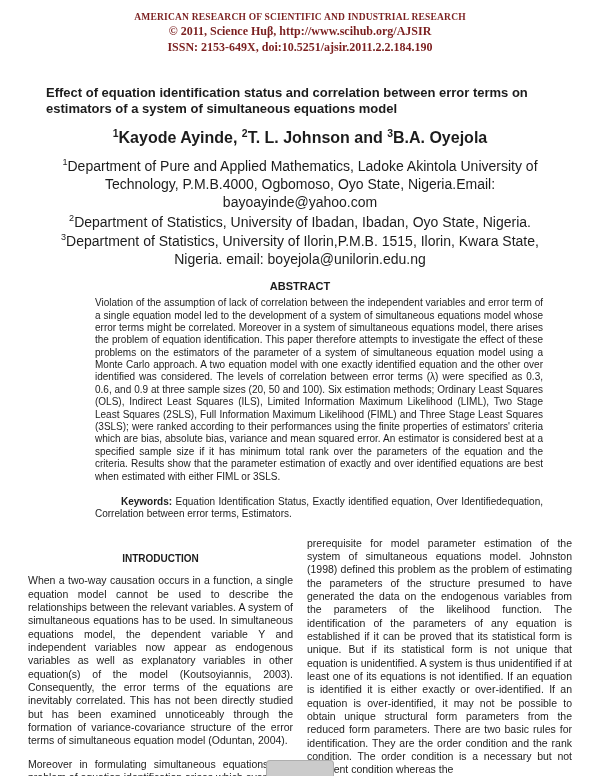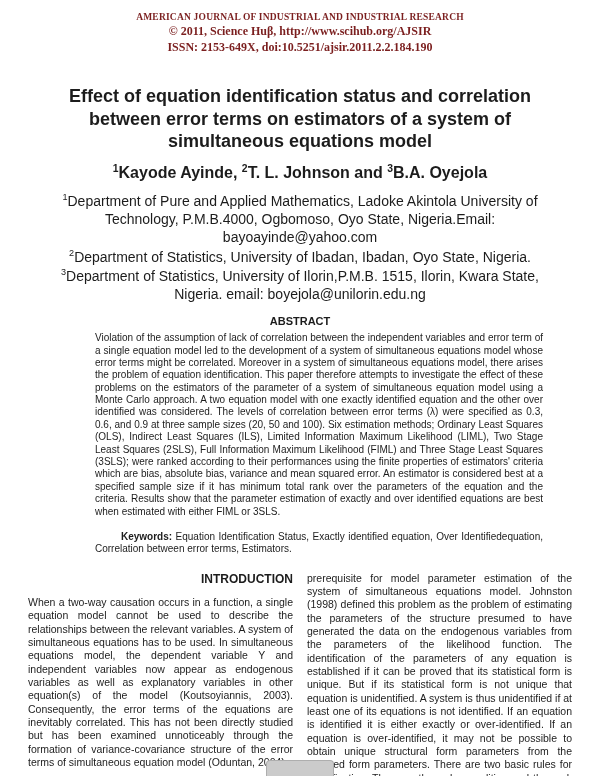--- a/index.html
+++ b/index.html
@@ -16,21 +16,21 @@
   .jhead {
     text-align:center;
     font-family:"Liberation Serif", serif;
     font-weight:bold;
     color:var(--header-color, #7b1f1f);
   }
   .jname { font-size:9.5px; letter-spacing:0.2px; margin-bottom:2px; }
   .jline { font-size:12px; line-height:1.3; }
 
   .title {
-    font-size:18px; font-weight:bold; text-align:center;
+    font-size:13px; font-weight:bold; text-align:left;
     margin:30px 18px 10px 18px; line-height:1.25;
   }
   .authors {
     text-align:center; font-weight:bold; font-size:16px;
     margin:0 0 10px 0;
   }
   .affiliations { text-align:center; font-size:14px; line-height:1.3; }
   .aff { margin:0 10px 1px 10px; }
   sup { font-size:0.65em; }
 
@@ -43,39 +43,39 @@
     text-align:justify;
     font-size:10px; line-height:1.24;
   }
   .keywords { margin-top:13px; }
   .kw-label { font-weight:bold;padding-left:26px; }
 
   .columns {
     display:flex; gap:14px; margin-top:16px;
   }
   .col { flex:1; min-width:0; text-align:justify; font-size:10.5px; line-height:1.27; }
-  .intro-heading { font-size:12px; font-weight:bold; margin:0 0 9px 0; text-align:right; }
+  .intro-heading { font-size:10px; font-weight:bold; margin:16px 0 9px 0; text-align:center; }
   .col p { margin:0 0 10px 0; }
 
   .footer-artifact {
     position:absolute; bottom:0; left:50%; transform:translateX(-50%);
     width:66px; height:15px;
     background:#cbcbcb;
     border:1px solid #aeaeae;
     border-bottom:none;
     border-radius:4px 4px 0 0;
   }
 </style>
 </head>
 <body>
 
 <div class="page">
 
   <div class="jhead">
-    <div class="jname">AMERICAN JOURNAL OF INDUSTRIAL AND INDUSTRIAL RESEARCH</div>
+    <div class="jname">AMERICAN RESEARCH OF SCIENTIFIC AND INDUSTRIAL RESEARCH</div>
     <div class="jline">© 2011, Science Huβ, http://www.scihub.org/AJSIR</div>
     <div class="jline">ISSN: 2153-649X, doi:10.5251/ajsir.2011.2.2.184.190</div>
   </div>
 
   <h1 class="title">Effect of equation identification status and correlation between error terms on estimators of a system of simultaneous equations model</h1>
 
   <p class="authors"><sup>1</sup><span>Kayode Ayinde, </span><sup>2</sup><span>T. L. Johnson and </span><sup>3</sup><span>B.A. Oyejola</span></p>
 
   <div class="affiliations">
     <p class="aff"><sup>1</sup><span>Department of Pure and Applied Mathematics, Ladoke Akintola University of Technology, P.M.B.4000, Ogbomoso, Oyo State, Nigeria.Email: bayoayinde@yahoo.com</span></p>

